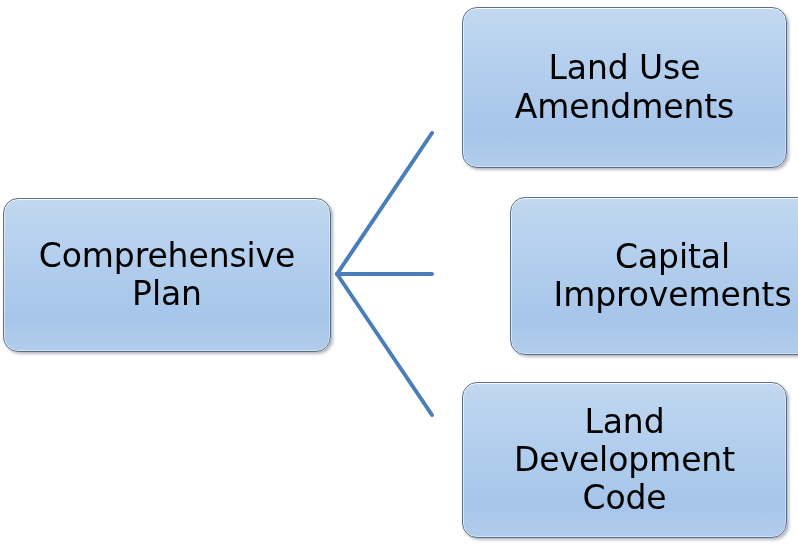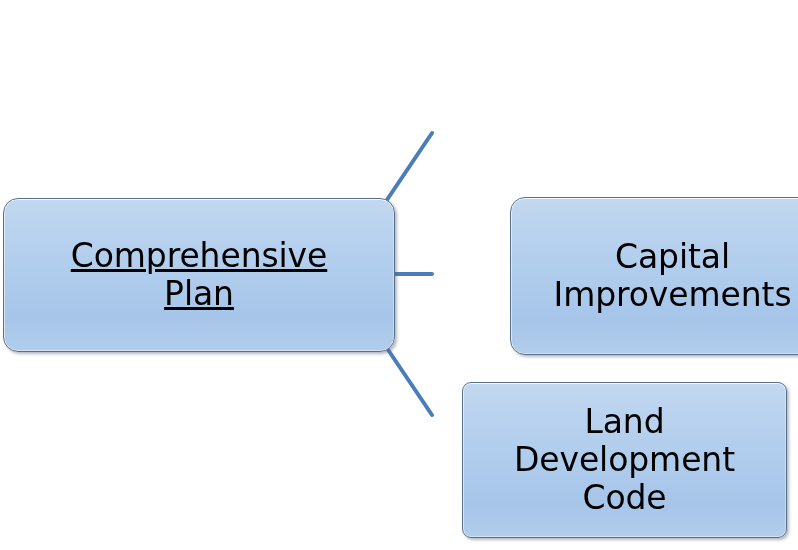--- a/index.html
+++ b/index.html
@@ -54,41 +54,45 @@
   .node-label {
     color: #000000;
     font-size: 33px;
     line-height: 1.16;
     text-align: center;
     letter-spacing: -0.1px;
     white-space: pre-line;
     font-weight: 400;
   }
 
-  #node-comprehensive-plan { left: 3px;   top: 198px; width: 392px; height: 154px; text-decoration: underline; }
+  #node-comprehensive-plan { left: 3px;   top: 198px; width: 328px; height: 154px; }
   #node-land-use-amendments { left: 462px; top: 7px;   width: 325px; height: 161px; }
   #node-capital-improvements { left: 462px; top: 197px; width: 325px; height: 158px; margin-left: 48px; }
-  #node-land-development-code { left: 462px; top: 382px; width: 325px; height: 156px; border-radius: 9px; }
+  #node-land-development-code { left: 462px; top: 382px; width: 325px; height: 156px; }
 </style>
 </head>
 <body>
 
 <div id="canvas">
 
   <svg id="connectors" viewBox="0 0 798 550" width="798" height="550" aria-hidden="true">
     <line x1="337" y1="274" x2="432" y2="133" stroke="#4a7ebb" stroke-width="4" stroke-linecap="round"></line>
     <line x1="337" y1="274" x2="432" y2="274" stroke="#4a7ebb" stroke-width="4" stroke-linecap="round"></line>
     <line x1="337" y1="274" x2="432" y2="415" stroke="#4a7ebb" stroke-width="4" stroke-linecap="round"></line>
   </svg>
 
   <div class="node" id="node-comprehensive-plan">
     <span class="node-label">Comprehensive
 Plan</span>
   </div>
 
+  <div class="node" id="node-land-use-amendments">
+    <span class="node-label">Land Use
+Amendments</span>
+  </div>
 
   <div class="node" id="node-capital-improvements">
     <span class="node-label">Capital
 Improvements</span>
   </div>
 
   <div class="node" id="node-land-development-code">
     <span class="node-label">Land
 Development
 Code</span>

